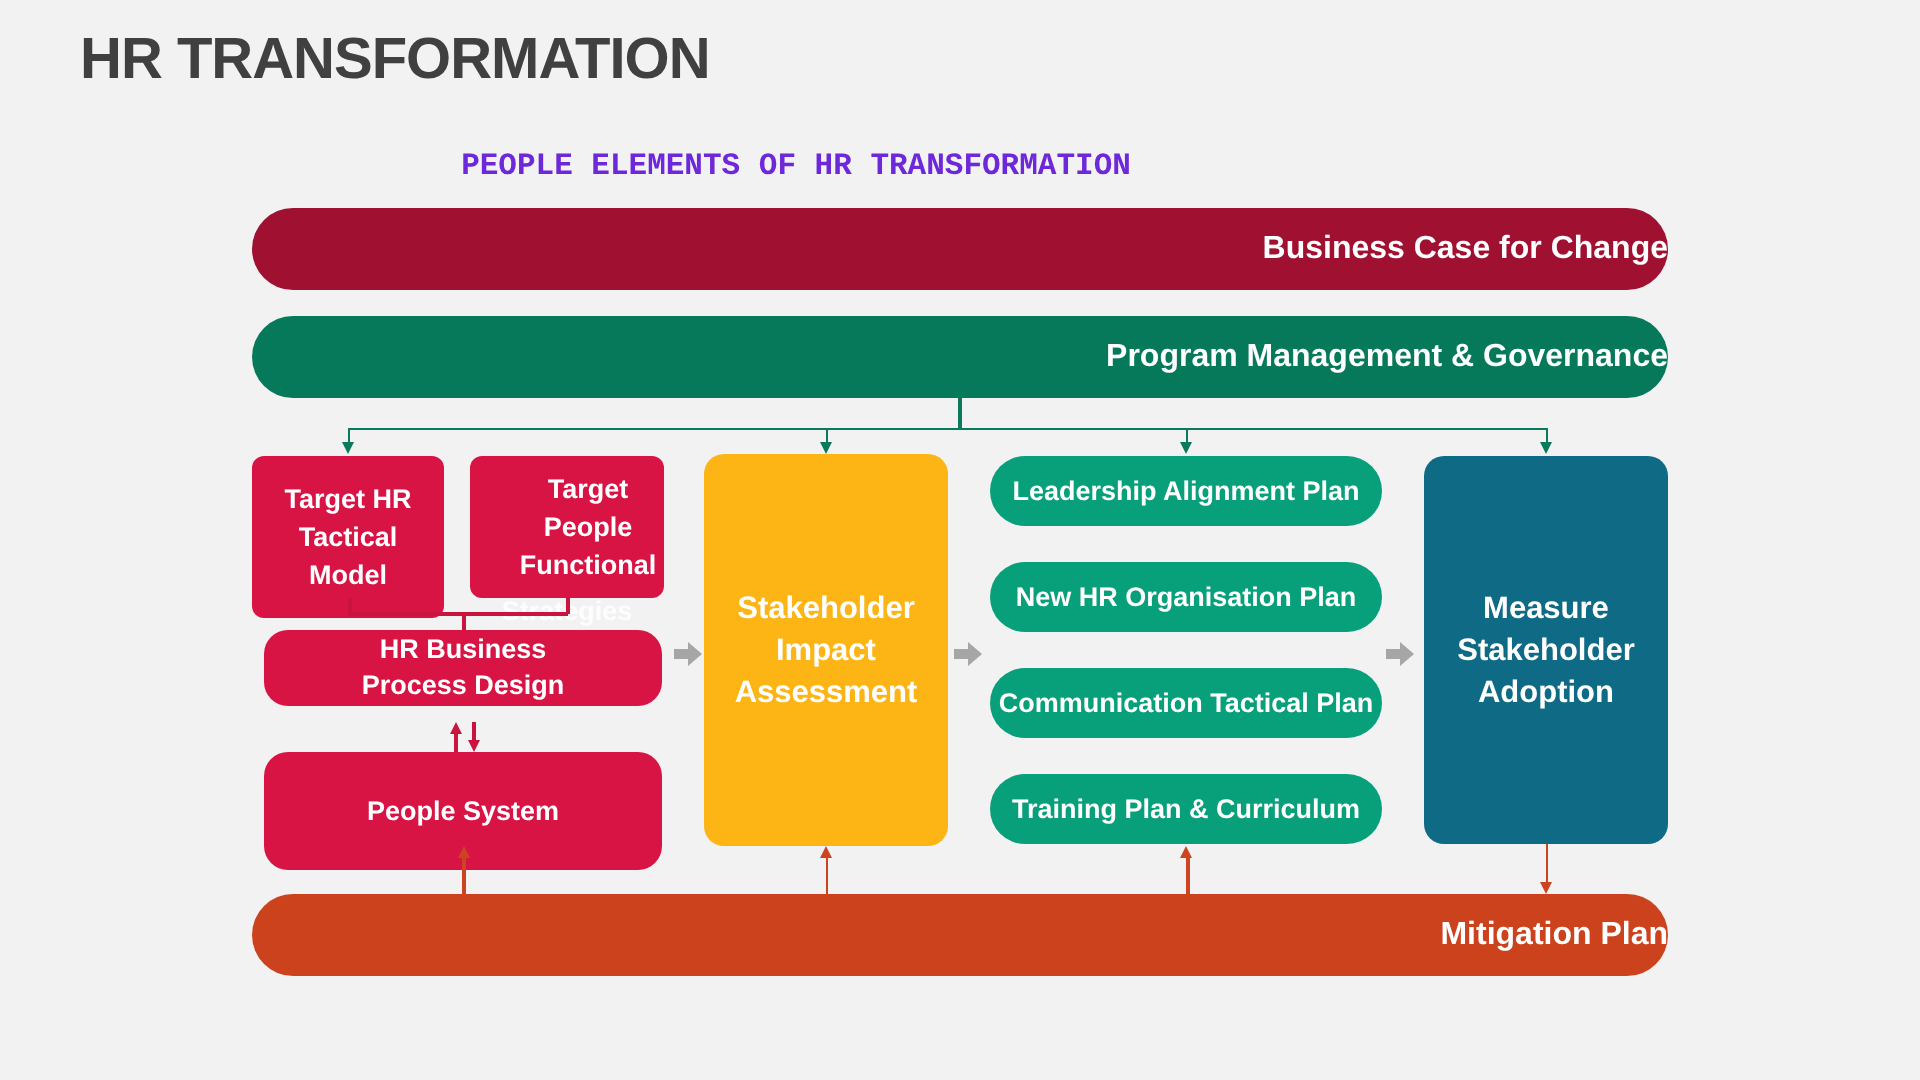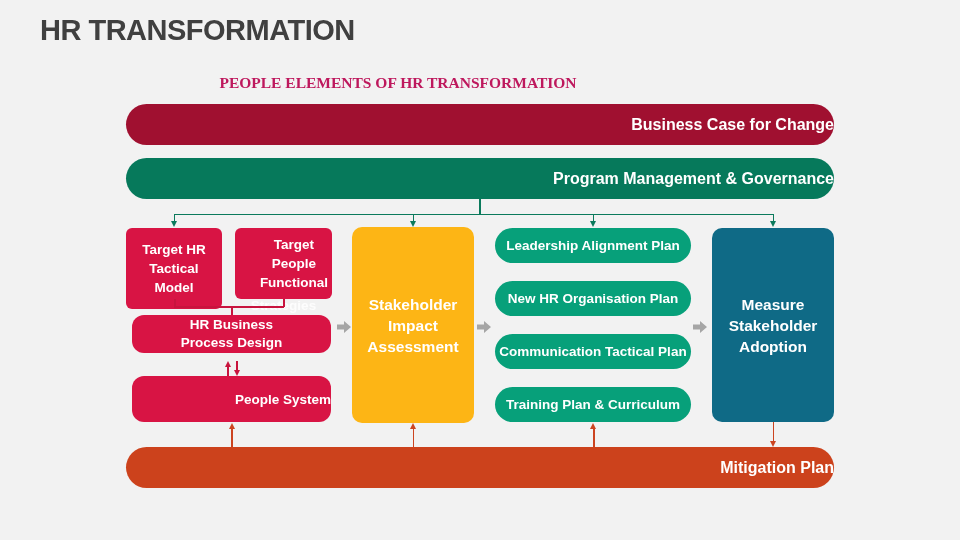--- a/index.html
+++ b/index.html
@@ -1,22 +1,22 @@
 <!DOCTYPE html>
 <html><head>
 <meta charset="utf-8">
 <style>
   html, body { margin:0; padding:0; }
   body { width:960px; height:540px; background:#f2f2f2; position:relative; overflow:hidden;
          font-family:"DejaVu Sans","Liberation Sans",sans-serif; }
   .abs { position:absolute; box-sizing:border-box; }
   .title { left:40px; top:14px; font-size:29px; font-weight:bold; color:#404040; letter-spacing:-0.5px;
            font-family:"Liberation Sans",sans-serif; }
-  .subtitle { left:0; width:796px; top:74px; text-align:center; font-size:15.5px; font-weight:bold; color:#be185d;
-              font-family:Liberation Serif, serif; }
+  .subtitle { left:0; width:796px; top:74px; text-align:center; font-size:15.5px; font-weight:bold; color:#6d28d9;
+              font-family:Liberation Mono, monospace; }
   .bar { left:126px; width:708px; height:41px; border-radius:21px; color:#fff; font-weight:bold;
          font-size:16px; display:flex; align-items:center; justify-content:flex-end;
          font-family:"Liberation Sans",sans-serif; }
   .box { color:#fff; display:flex; align-items:center; justify-content:center; text-align:center;
          font-family:"Liberation Sans",sans-serif; font-weight:bold; }
   .red { background:#d81444; }
   .small-box { border-radius:6px; font-size:13.5px; line-height:19px; }
   .pill { border-radius:19px; font-size:13.5px; }
   .line { background:#0b7a5c; }
   .rline { background:#cc4420; }
@@ -77,21 +77,21 @@
     <div>HR Business</div>
     <div>Process Design</div>
   </div>
 </div>
 
 <div class="abs pline" style="left:227px;top:366px;width:1.5px;height:10px;"></div>
 <div class="abs arrow-up" style="left:224.5px;top:361px;border-bottom:6px solid #c8143e;"></div>
 <div class="abs pline" style="left:236px;top:361px;width:1.5px;height:10px;"></div>
 <div class="abs arrow-down" style="left:233.5px;top:370px;border-top:6px solid #c8143e;"></div>
 
-<div class="abs box red" style="left:132px;top:376px;width:199px;height:46px;border-radius:12px;font-size:13.5px;justify-content:flex-end;">
+<div class="abs box red" style="left:132px;top:376px;width:199px;height:59px;border-radius:12px;font-size:13.5px;">
   <span>People System</span>
 </div>
 
 <svg class="abs gray-arrow" style="left:337px;top:321px;" viewBox="0 0 14 12">
   <polygon points="0,3.5 7,3.5 7,0 14,6 7,12 7,8.5 0,8.5" fill="#a6a6a6"></polygon>
 </svg>
 <svg class="abs gray-arrow" style="left:477px;top:321px;" viewBox="0 0 14 12">
   <polygon points="0,3.5 7,3.5 7,0 14,6 7,12 7,8.5 0,8.5" fill="#a6a6a6"></polygon>
 </svg>
 <svg class="abs gray-arrow" style="left:693px;top:321px;" viewBox="0 0 14 12">

